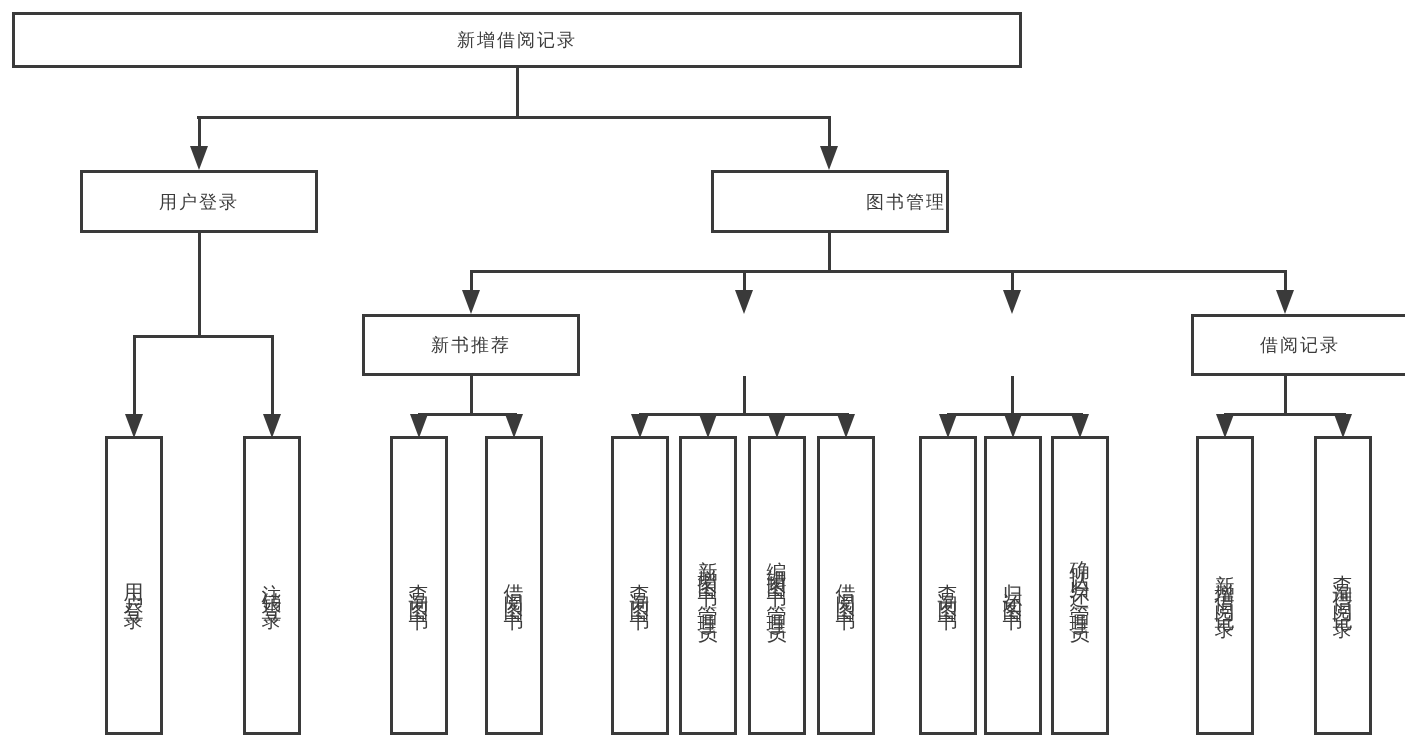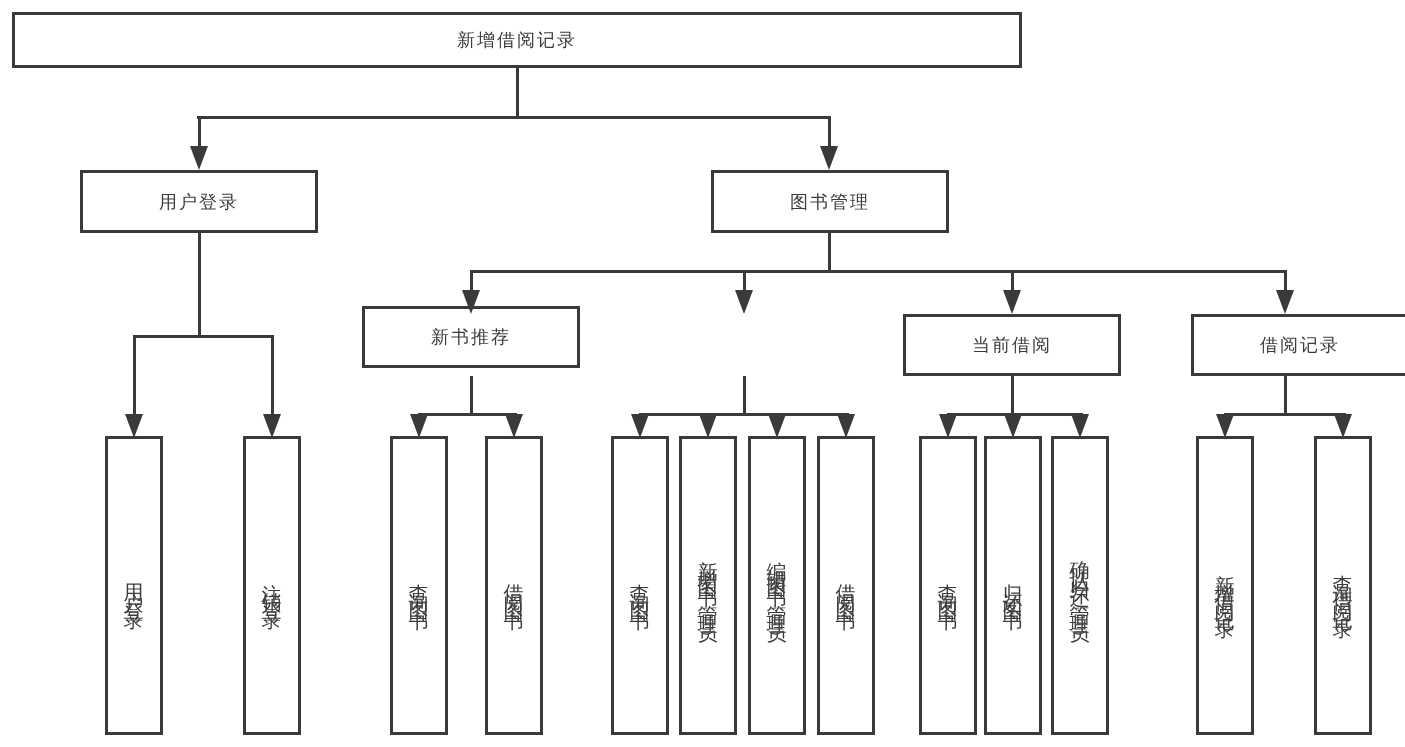--- a/index.html
+++ b/index.html
@@ -39,29 +39,26 @@
 
 <div class="canvas">
 
   <div class="box" style="left:12px;top:12px;width:1010px;height:56px;">
     <span>新增借阅记录</span>
   </div>
 
   <div class="box" style="left:80px;top:170px;width:238px;height:63px;">
     <span>用户登录</span>
   </div>
-  <div class="box" style="left:711px;top:170px;width:238px;height:63px;">
+  <div class="box" style="left:711px;top:170px;width:238px;height:63px;justify-content:flex-end;">
     <span>图书管理</span>
   </div>
 
-  <div class="box" style="left:362px;top:306px;width:218px;height:62px;">
+  <div class="box" style="left:362px;top:314px;width:218px;height:62px;">
     <span>新书推荐</span>
-  </div>
-  <div class="box" style="left:903px;top:314px;width:218px;height:62px;">
-    <span>当前借阅</span>
   </div>
   <div class="box" style="left:1176px;top:314px;width:218px;height:62px;margin-left:15px;">
     <span>借阅记录</span>
   </div>
 
   <div class="box leaf" style="left:105px;top:436px;width:58px;height:299px;">
     <span class="vtext">用户登录</span>
   </div>
   <div class="box leaf" style="left:243px;top:436px;width:58px;height:299px;">
     <span class="vtext">注销登录</span>

